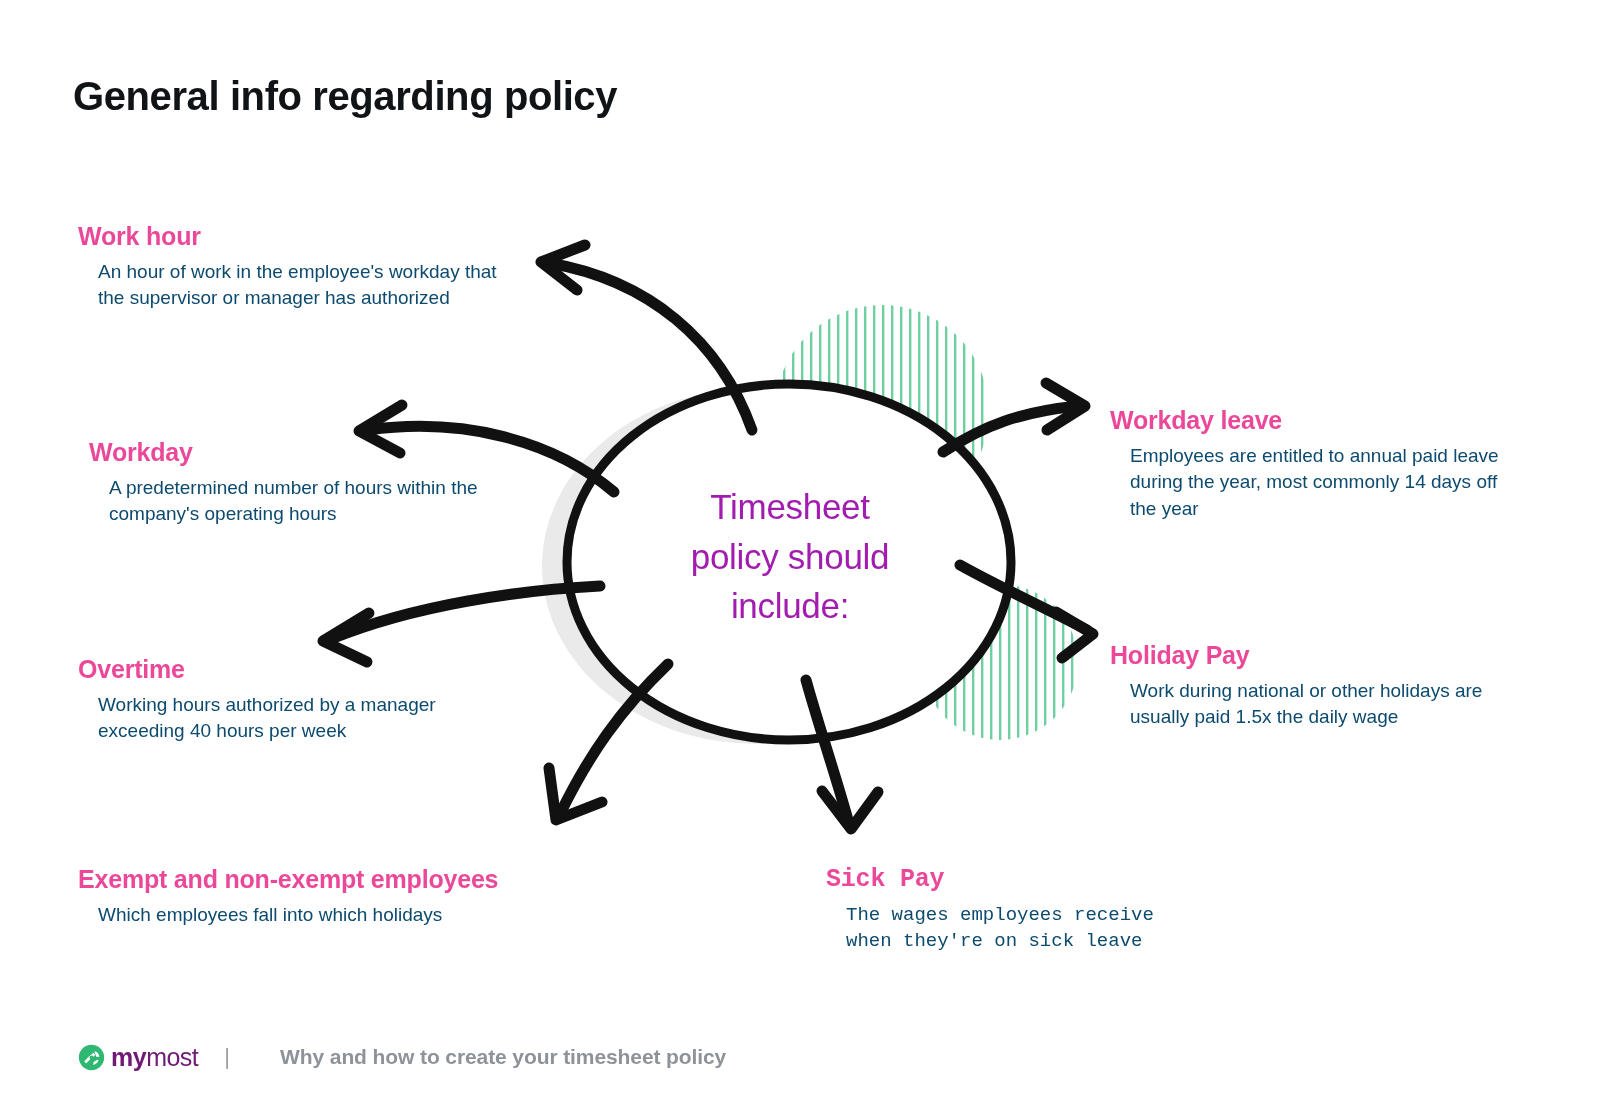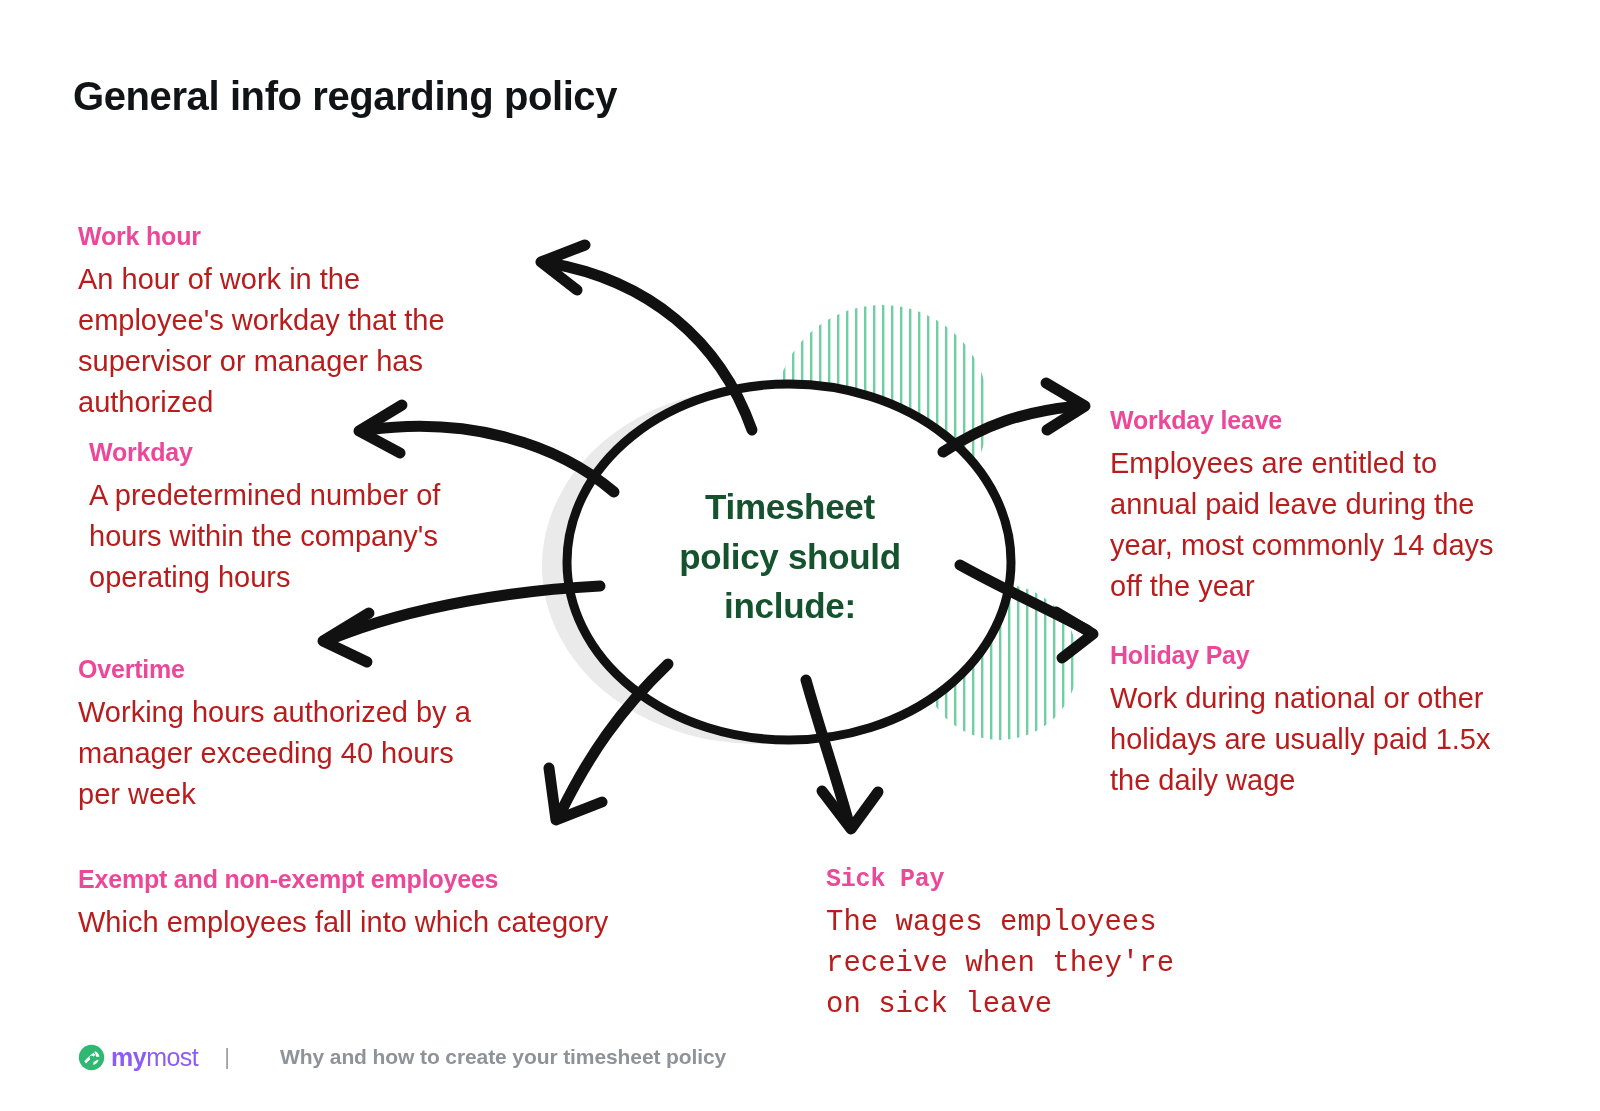--- a/index.html
+++ b/index.html
@@ -67,47 +67,48 @@
     height: 8px;
     background: #34be77;
     border-radius: 5px;
     z-index: -1;
   }
   .node-title .txt {
     position: relative;
     z-index: 2;
   }
   .node-desc {
-    font-size: 29px;
+    font-size: 19px;
     line-height: 1.42;
-    color: #b91c1c;
+    color: #0c4a6e;
     margin-top: 5px;
     font-weight: normal;
+    margin-left: 20px;
   }
 
   
   .node-work-hour  { left: 78px;  top: 222px;  width: 430px; }
   .node-workday    { left: 89px;  top: 438px;  width: 400px; }
   .node-overtime   { left: 78px;  top: 655px;  width: 400px; }
   .node-exempt     { left: 78px;  top: 865px;  width: 540px; }
   .node-annual     { left: 1110px; top: 406px; width: 400px; }
   .node-holiday    { left: 1110px; top: 641px; width: 400px; }
   .node-sick       { left: 826px;  top: 865px; width: 380px; font-family: Liberation Mono, monospace; }
 
   
   .center-text {
     position: absolute;
     left: 600px;
     top: 482px;
     width: 380px;
     text-align: center;
     font-size: 35px;
-    font-weight: bold;
+    font-weight: normal;
     line-height: 1.42;
-    color: #14532d;
+    color: #a21caf;
     letter-spacing: -0.3px;
   }
 
   
   .footer {
     position: absolute;
     left: 78px;
     top: 1040px;
     display: flex;
     align-items: center;
@@ -115,21 +116,21 @@
   }
   .footer-logo-mark {
     width: 27px;
     height: 27px;
     flex: 0 0 auto;
     margin-right: 6px;
   }
   .footer-brand {
     font-size: 25px;
     letter-spacing: -0.5px;
-    color: #8b5cf6;
+    color: #701a75;
     white-space: nowrap;
     display: flex;
     align-items: baseline;
   }
   .footer-brand .b-my { font-weight: bold; }
   .footer-brand .b-hours { font-weight: normal; }
   .footer-sep {
     color: #9aa0a6;
     font-size: 22px;
     margin: 0 22px 0 26px;
@@ -243,21 +244,21 @@
       <span class="txt">Overtime</span>
     </div>
     <div class="node-desc">Working hours authorized by a manager exceeding 40 hours per week</div>
   </div>
 
   <div class="node node-exempt">
     <div class="node-title">
       <span class="hl"></span>
       <span class="txt">Exempt and non-exempt employees</span>
     </div>
-    <div class="node-desc">Which employees fall into which category</div>
+    <div class="node-desc">Which employees fall into which holidays</div>
   </div>
 
   <div class="node node-annual">
     <div class="node-title">
       <span class="hl"></span>
       <span class="txt">Workday leave</span>
     </div>
     <div class="node-desc">Employees are entitled to annual paid leave during the year, most commonly 14 days off the year</div>
   </div>
 

